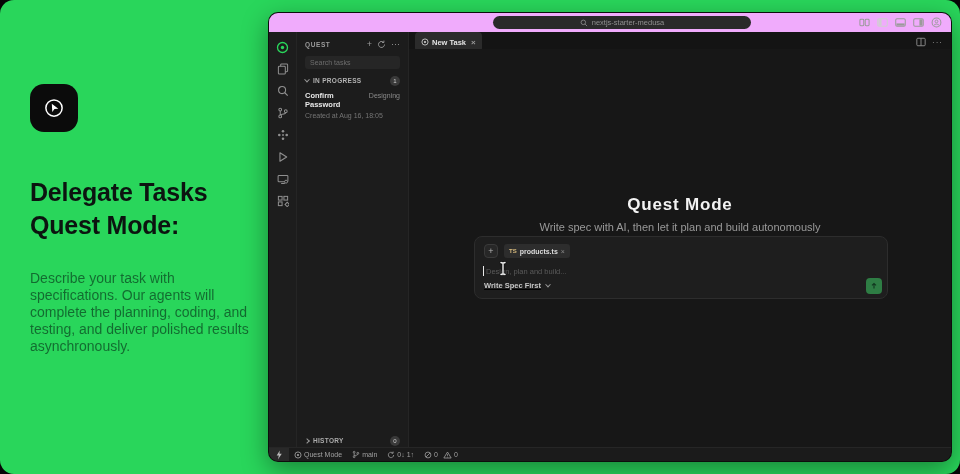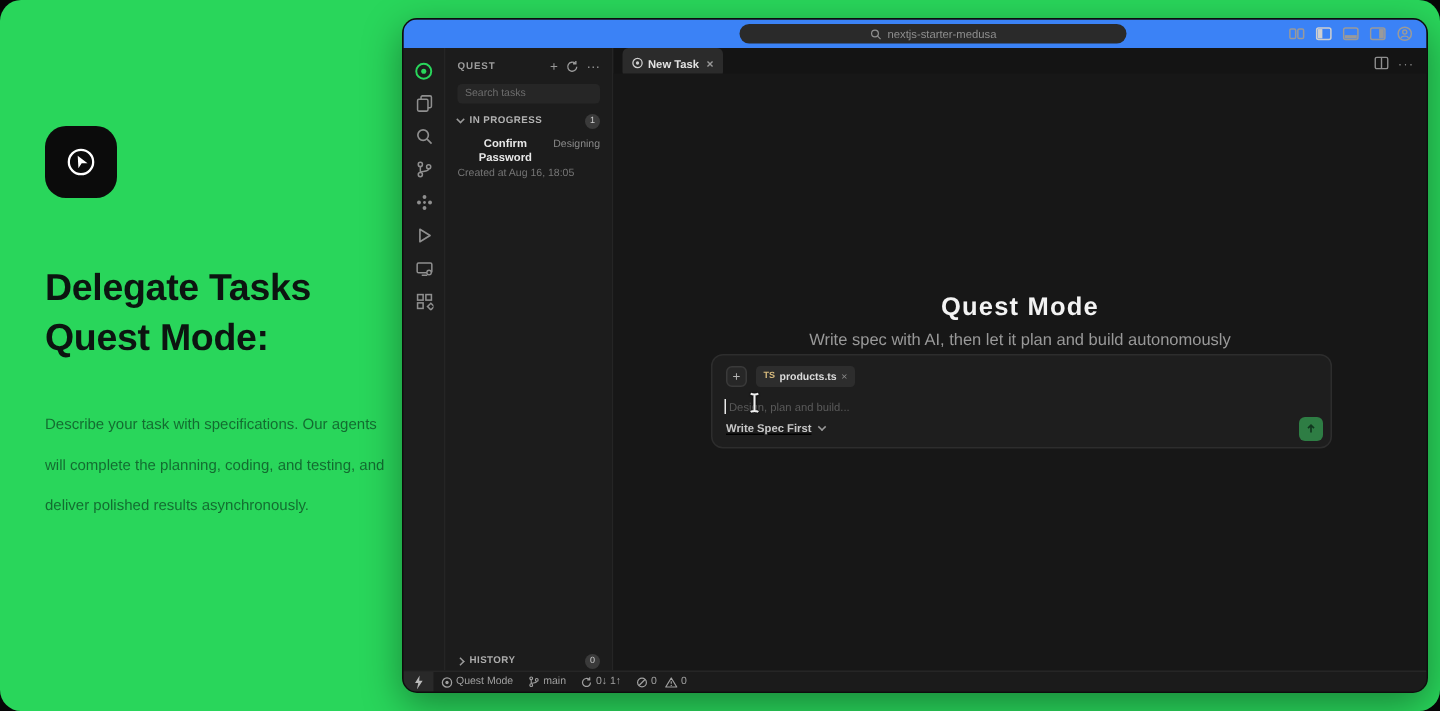--- a/index.html
+++ b/index.html
@@ -6,29 +6,29 @@
   html,body { width:960px; height:474px; overflow:hidden; background:#060606;
               font-family:"Liberation Sans","DejaVu Sans",sans-serif; }
   .page { position:absolute; inset:0; background:#29d65b; border-radius:14px; overflow:hidden; }
 
   
   .promo { position:absolute; left:30px; top:84px; width:232px; }
   .logo { width:48px; height:48px; background:#0b0b0b; border-radius:14px;
           display:flex; align-items:center; justify-content:center; }
   .promo-heading { margin-top:44px; font-size:25px; line-height:33px; font-weight:700;
                    color:#0c1410; letter-spacing:-0.2px; }
-  .promo-desc { margin-top:28px; font-size:10px; line-height:27px; font-weight:500;
+  .promo-desc { margin-top:28px; font-size:14px; line-height:17px; font-weight:500;
                 color:rgba(7,52,26,0.66); }
 
   
   .window { position:absolute; left:268px; top:12px; width:684px; height:450px;
             background:#1d1d1d; border-radius:10px; overflow:hidden;
             border:1px solid rgba(0,0,0,0.55); box-shadow:0 8px 26px rgba(0,0,0,0.38); }
 
-  .titlebar { position:absolute; top:0; left:0; right:0; height:19px; background:#3b82f6; }
+  .titlebar { position:absolute; top:0; left:0; right:0; height:19px; background:#f0abfc; }
   .tb-search { position:absolute; left:224px; top:3px; width:258px; height:13px;
                background:#2a2a2a; border-radius:7px; display:flex; align-items:center;
                justify-content:center; gap:4px; color:#8f8f8f; font-size:7.5px; }
   .tb-icons { position:absolute; right:9px; top:4px; display:flex; gap:7px; align-items:center; }
 
   .activitybar { position:absolute; left:0; top:19px; bottom:14px; width:28px;
                  background:#1d1d1d; border-right:1px solid #252525;
                  display:flex; flex-direction:column; align-items:center; padding-top:8px; gap:8px; }
   .ab-item { width:20px; height:14px; display:flex; align-items:center; justify-content:center; }
 
@@ -38,21 +38,21 @@
   .sb-title { font-size:6.5px; letter-spacing:0.6px; color:#9c9c9c; font-weight:700; flex:1; }
   .sb-hicon { color:#9a9a9a; font-size:9px; line-height:9px; }
   .sb-search { margin:3px 8px 0; height:13px; background:#262626; border-radius:3px;
                color:#6d6d6d; font-size:7px; display:flex; align-items:center; padding:0 5px; }
   .sb-section { display:flex; align-items:center; padding:0 8px; height:15px; margin-top:4px; gap:4px; }
   .sb-section-label { font-size:6.5px; font-weight:700; color:#b2b2b2; flex:1; letter-spacing:0.3px; }
   .badge { min-width:10px; height:10px; border-radius:5px; background:#3a3a3a; color:#cfcfcf;
            font-size:6px; display:flex; align-items:center; justify-content:center; padding:0 2px; }
   .task { padding:3px 8px 0; }
   .task-row { display:flex; align-items:baseline; }
-  .task-title { font-size:7.5px; font-weight:700; color:#e8e8e8; flex:1;text-align:center; }
+  .task-title { font-size:7.5px; font-weight:700; color:#e8e8e8; flex:1; }
   .task-status { font-size:7px; color:#8a8a8a; }
   .task-meta { font-size:7px; color:#757575; margin-top:3px; }
   .sb-history { position:absolute; bottom:0; left:0; right:0; height:13px; display:flex;
                 align-items:center; padding:0 8px; gap:4px; }
   .history-label { font-size:6.5px; font-weight:700; color:#ababab; flex:1; letter-spacing:0.3px; }
 
   .main { position:absolute; left:140px; top:19px; right:0; bottom:14px; background:#141414; }
   .tabrow { position:relative; height:17px; display:flex; align-items:center; padding:3px 6px 0; }
   .tab { display:flex; align-items:center; gap:3px; background:#2b2b2b; border-radius:4px;
          height:20px; padding:0 6px; color:#e2e2e2; font-size:7.5px; font-weight:700; }

